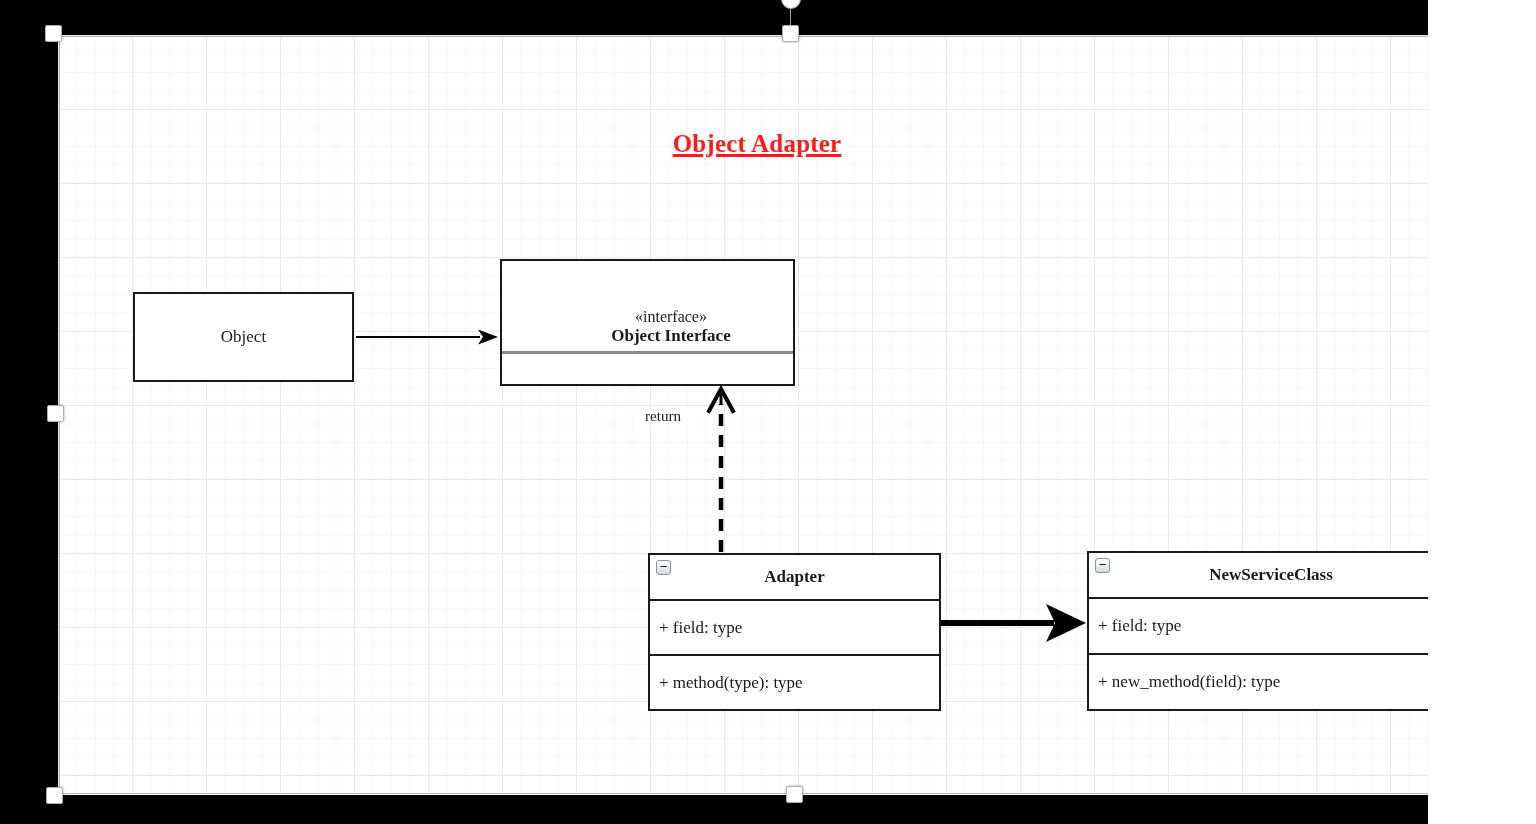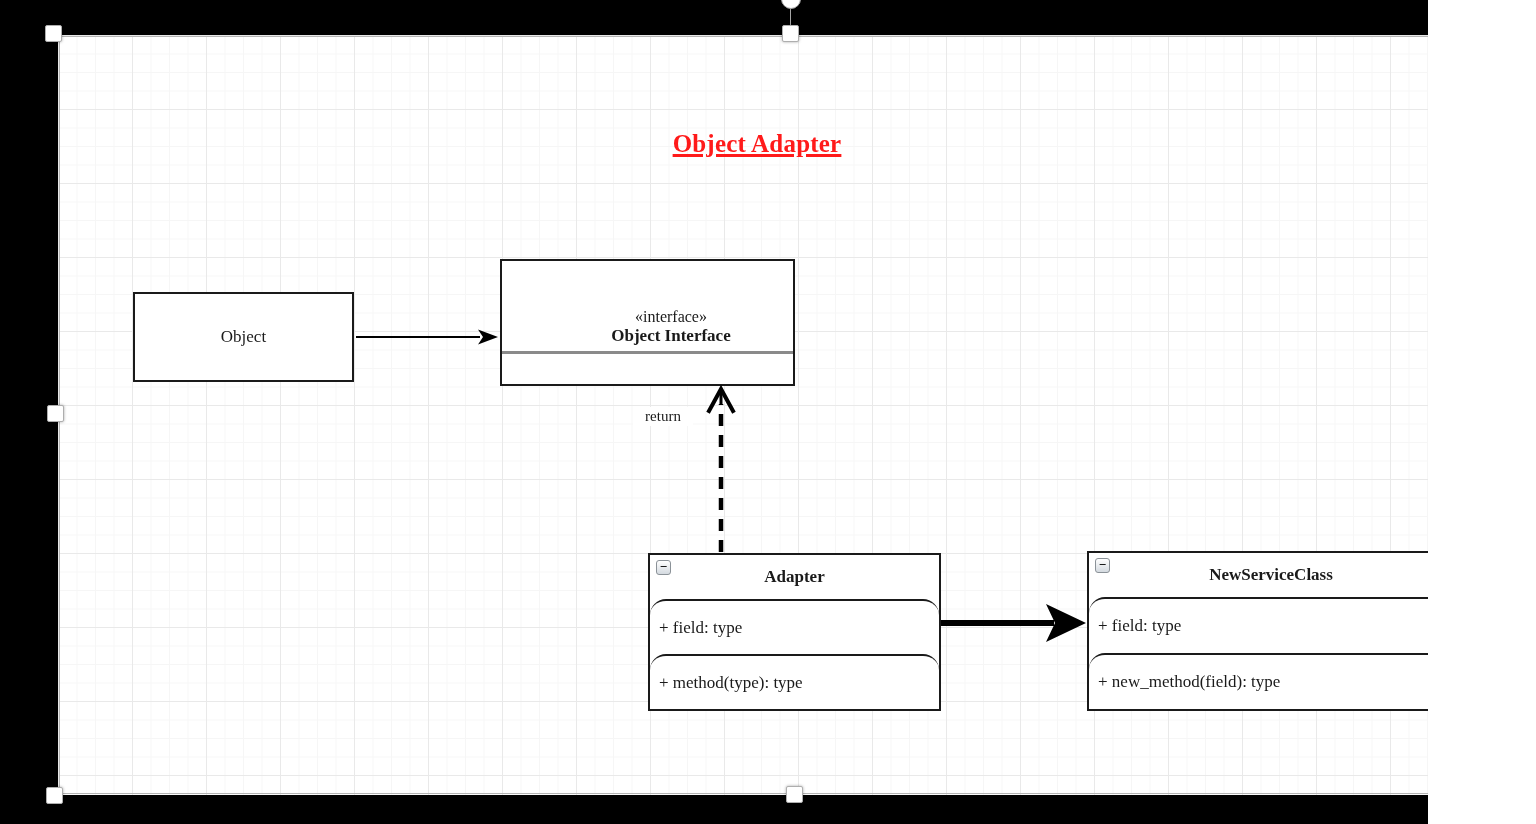--- a/index.html
+++ b/index.html
@@ -61,21 +61,21 @@
   }
   .uml-adapter   { left:590px;  top:518px; width:293px; height:158px; }
   .uml-newservice{ left:1029px; top:516px; width:368px; height:160px; }
   .uml-head {
     position:relative; height:44px; flex:0 0 auto;
     display:flex; align-items:center; justify-content:center;
     font-weight:bold;
   }
   .uml-row {
     flex:1 1 auto; border-top:2px solid #1a1a1a;
-    display:flex; align-items:center; padding-left:9px;border-radius:16px;
+    display:flex; align-items:center; padding-left:9px;
   }
   .collapse-icon {
     position:absolute; left:6px; top:5px; width:15px; height:15px;
     border:1px solid #8b9298; border-radius:3px;
     background:linear-gradient(#ffffff,#d4dae0);
     font-size:13px; font-weight:bold; line-height:12px; text-align:center;
     color:#000; cursor:pointer;
   }
   
   .edge-label {

